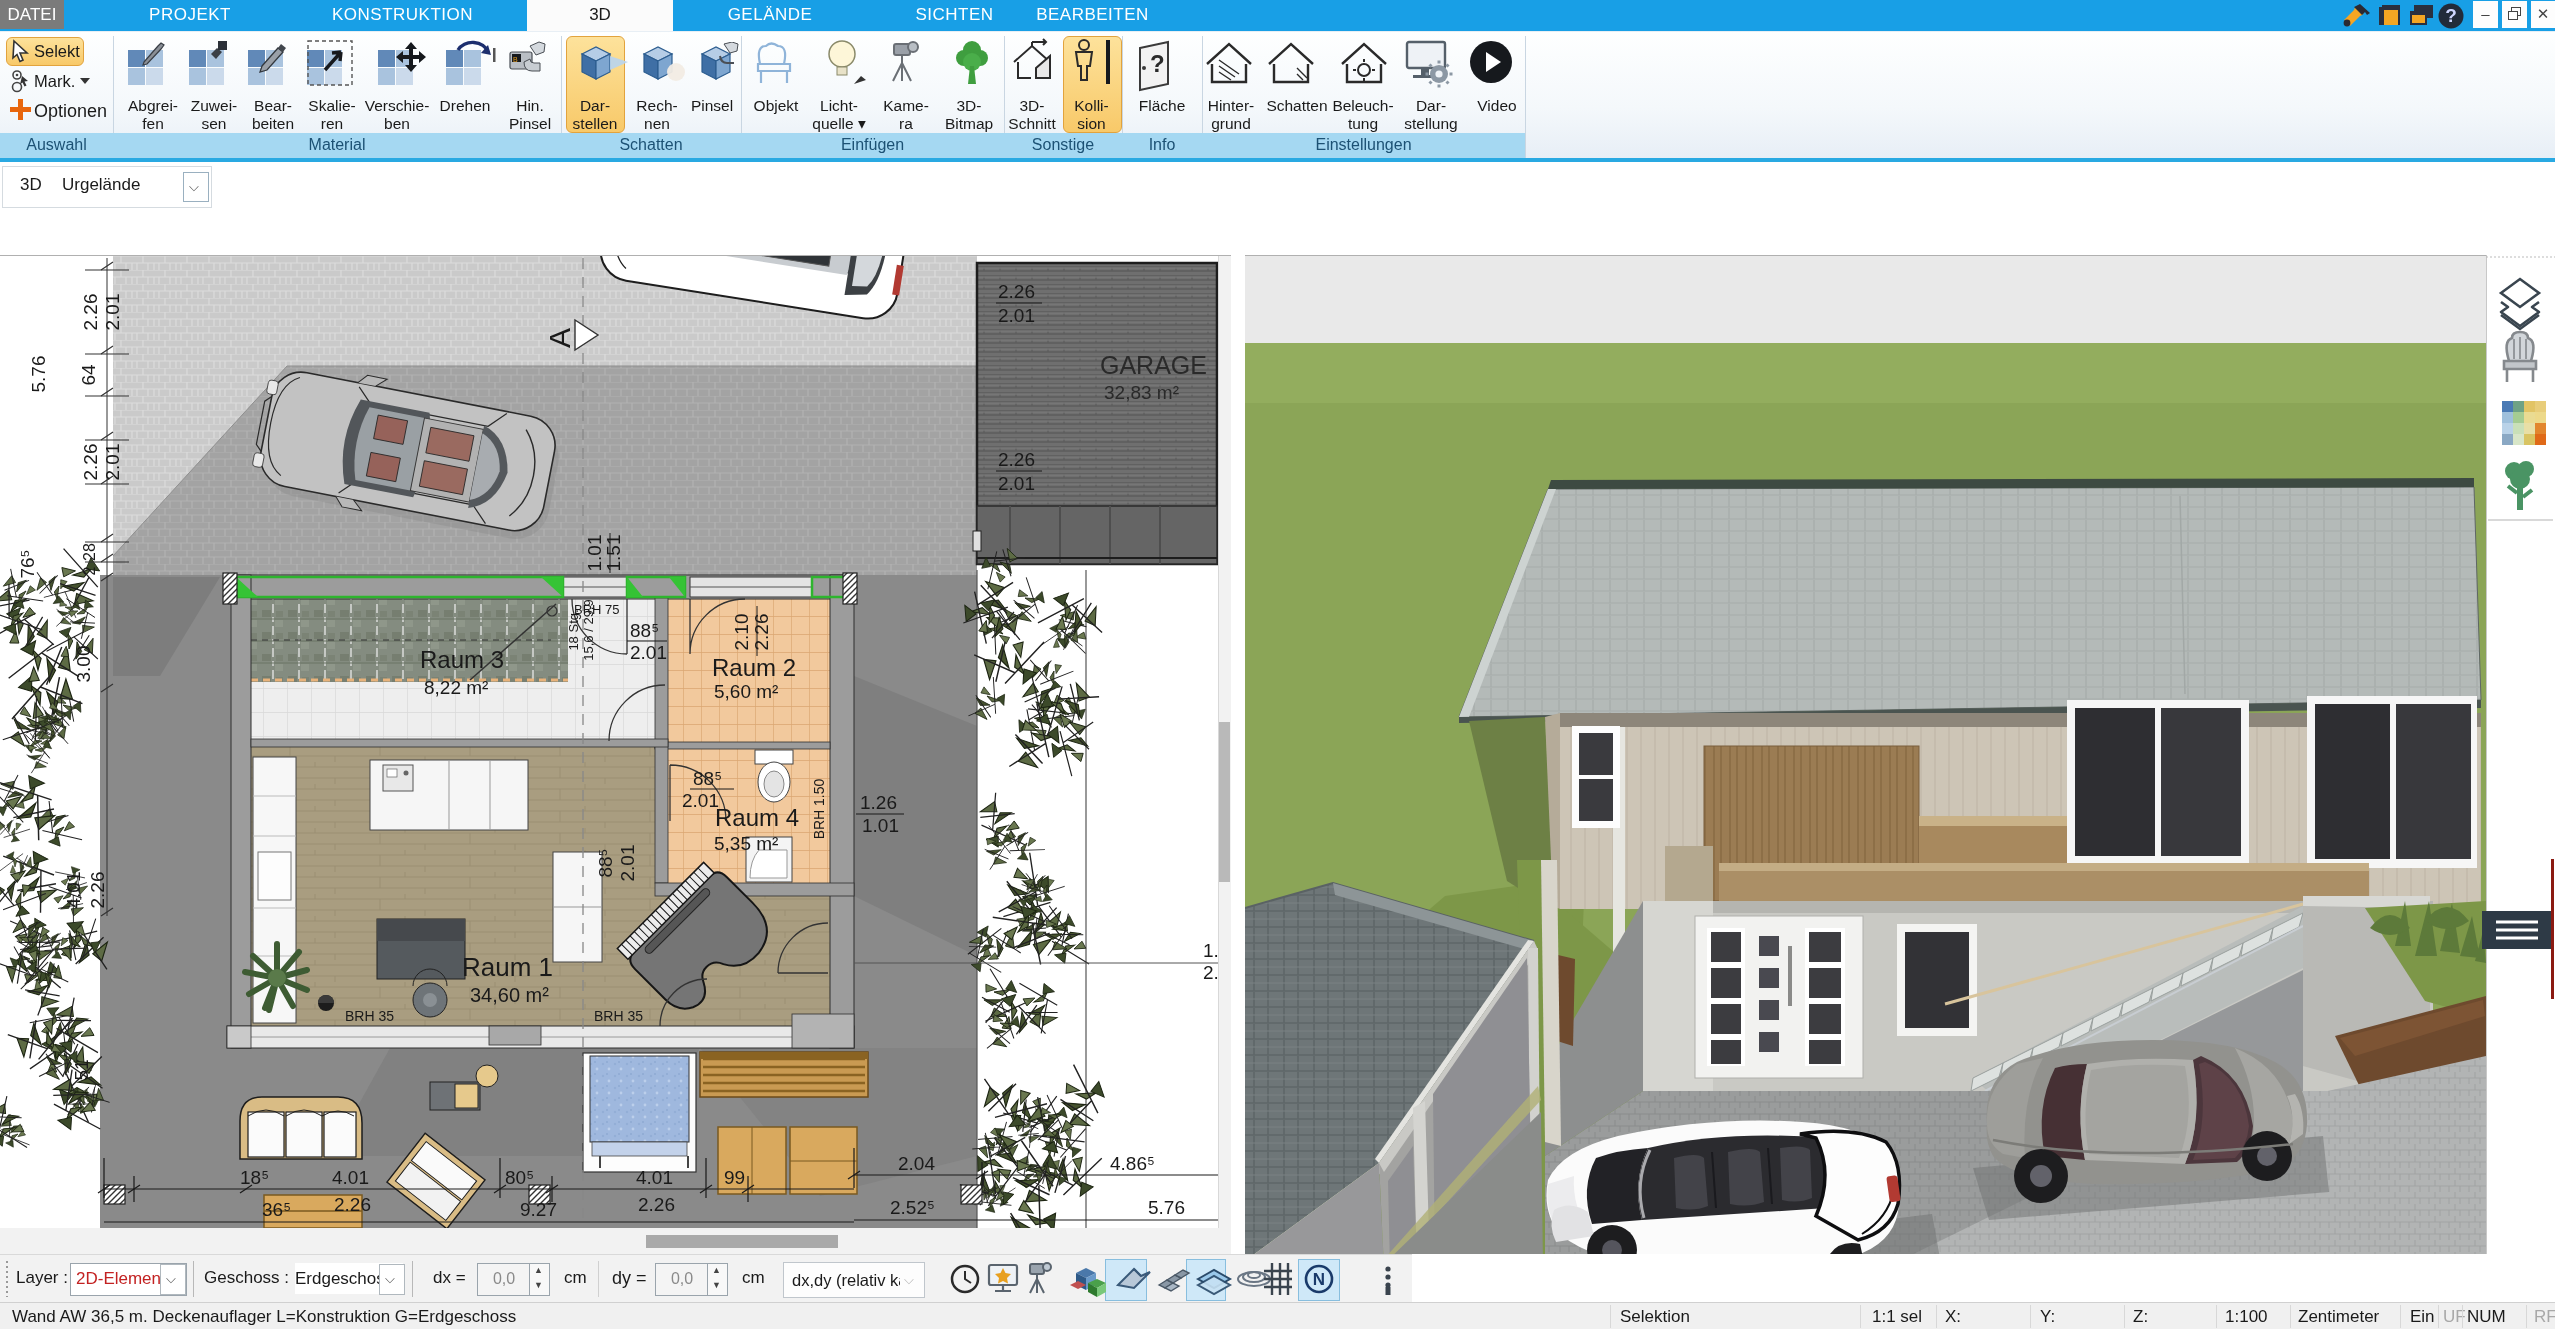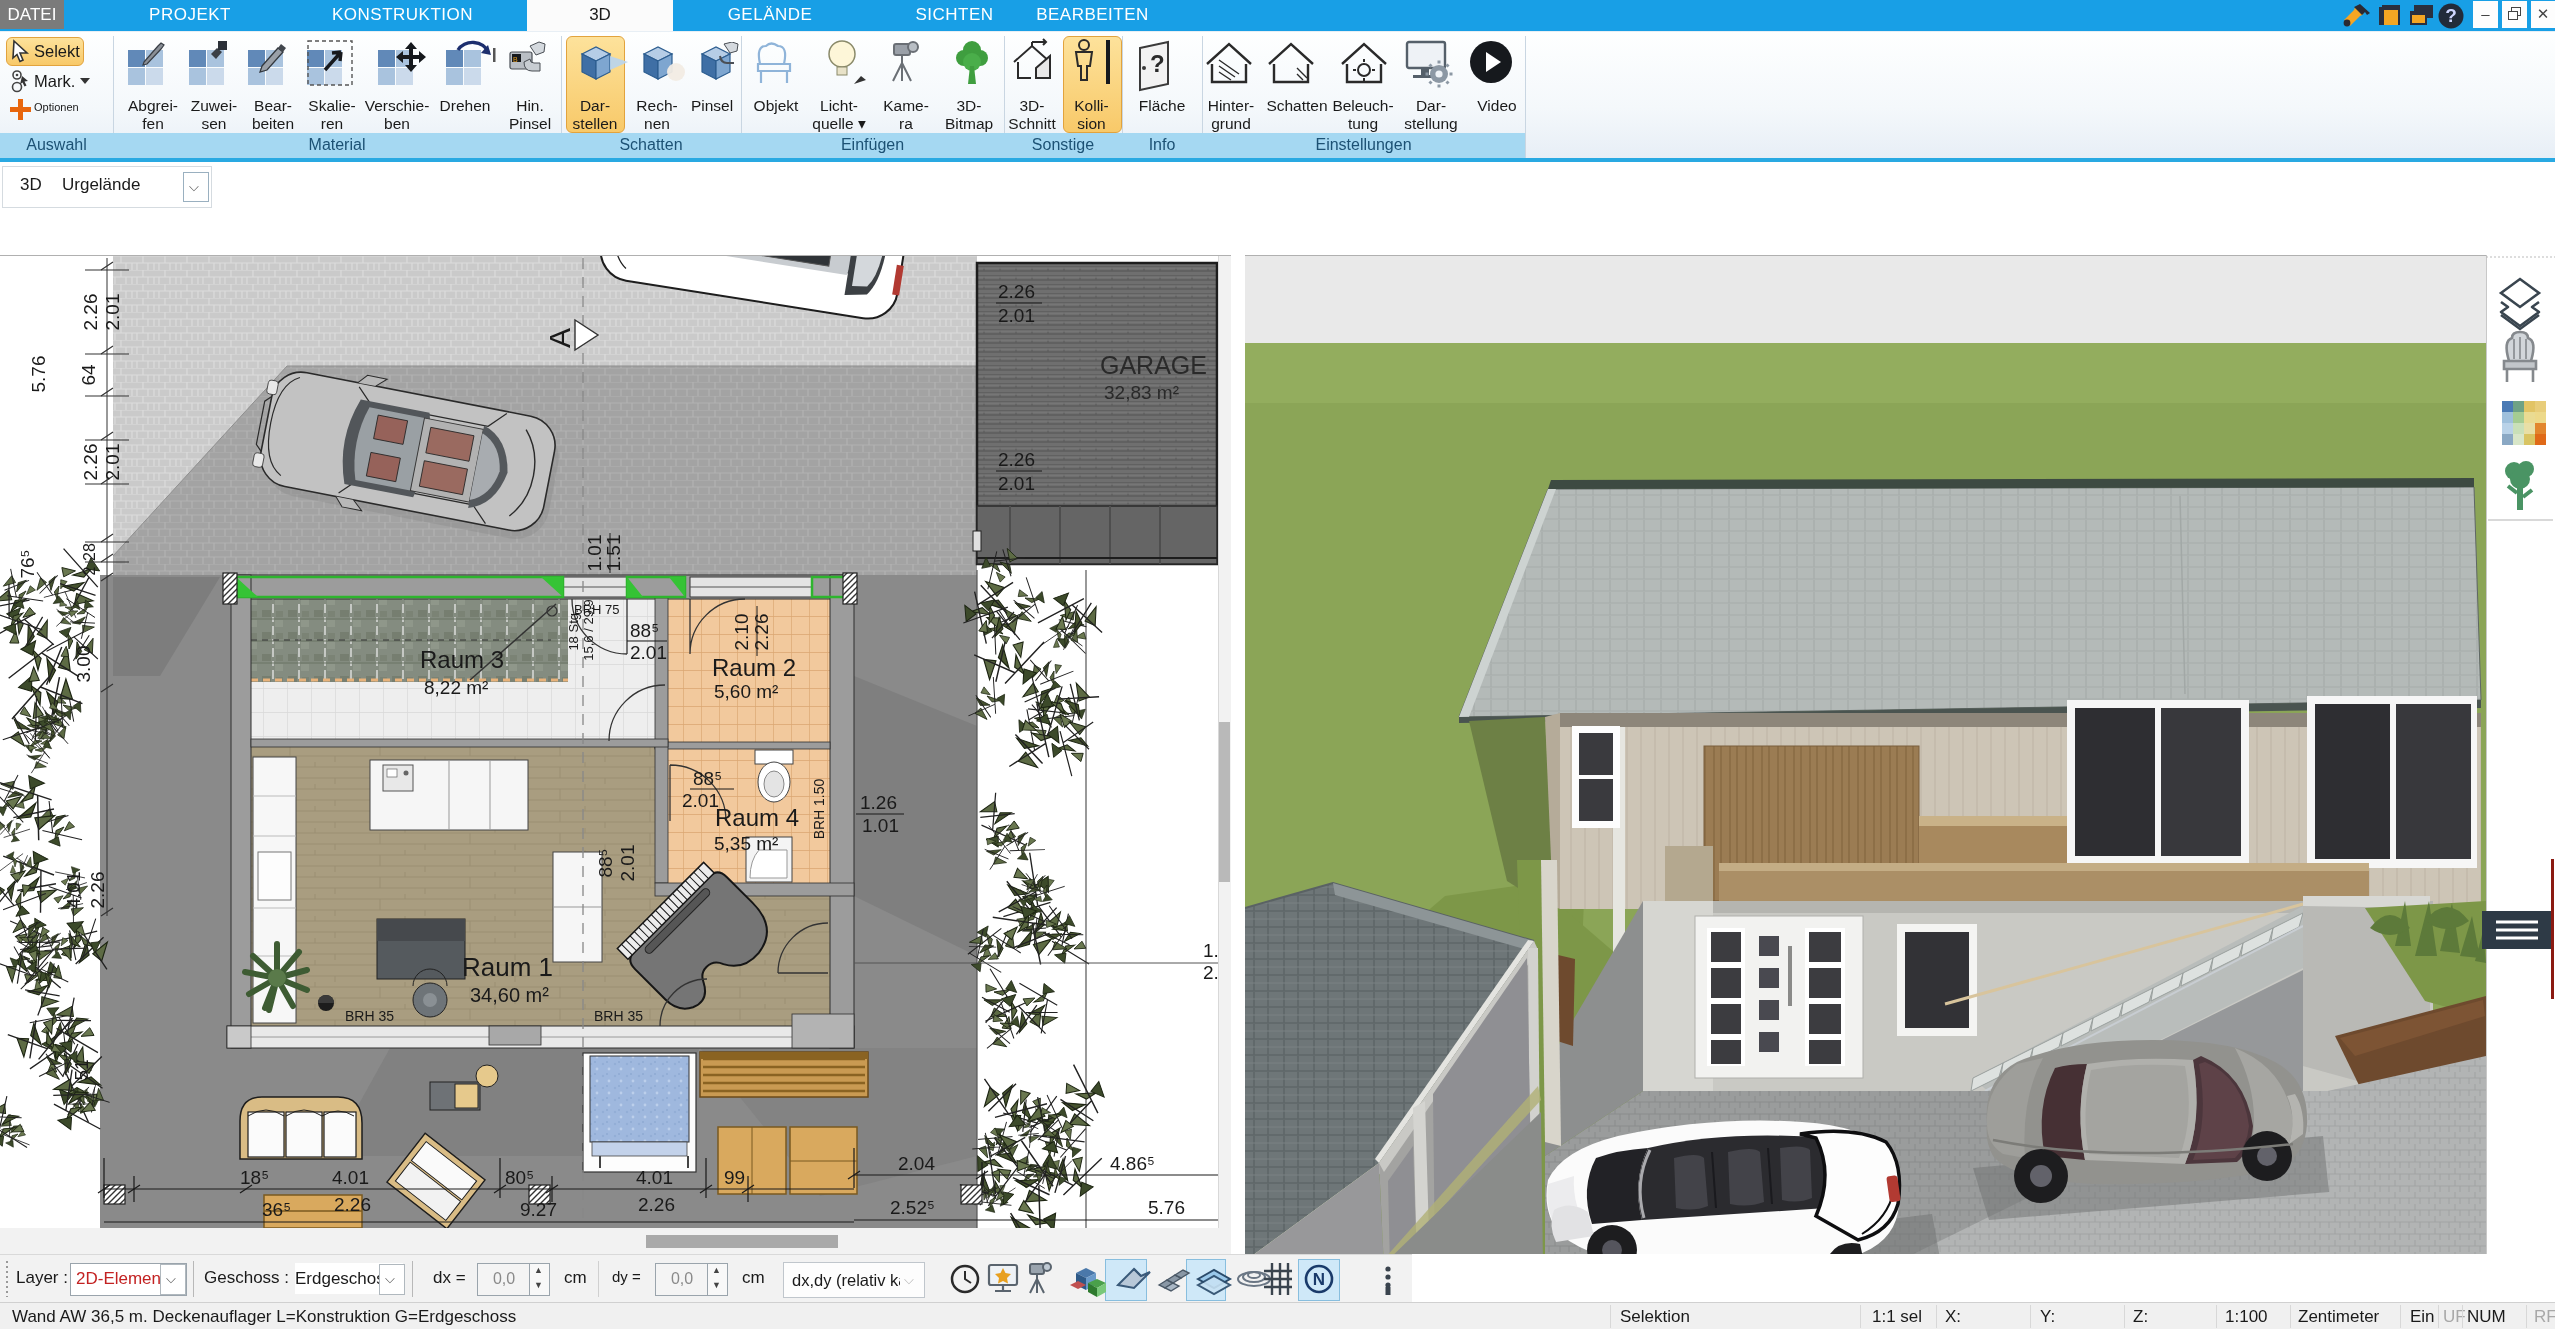--- a/index.html
+++ b/index.html
@@ -113,21 +113,21 @@
             <path d="M11,6 l6,5 -3.5,0.5 2,4 -2,1 -2,-4 -2.5,2 z" fill="#333"></path>
           </svg>
       </div>
       <div class="abs" style="left:34px;top:40px;font-size:16.5px;color:#1a1a1a;">Mark.</div>
       <div class="abs" style="left:80px;top:46px;width:0;height:0;border-left:5px solid transparent;border-right:5px solid transparent;border-top:6px solid #333;"></div>
       <div class="abs" style="left:9px;top:66px;">
         <svg width="23" height="23" viewBox="0 0 23 23">
             <path d="M9,1 h5 v8 h8 v5 h-8 v8 h-5 v-8 h-8 v-5 h8 z" fill="#e8660d"></path>
           </svg>
       </div>
-      <div class="abs" style="left:34px;top:69px;font-size:11px;color:#1a1a1a;">Optionen</div>
+      <div class="abs" style="left:34px;top:69px;font-size:18px;color:#1a1a1a;">Optionen</div>
 
       <svg class="abs" style="left:128px;top:8px;" width="420" height="52" viewBox="0 0 420 52">
         <defs>
           <g id="sq4">
             <rect x="0" y="10" width="17" height="17" fill="#6189b8"></rect>
             <rect x="18" y="10" width="17" height="17" fill="#a9c3de"></rect>
             <rect x="0" y="28" width="17" height="17" fill="#a9c3de"></rect>
             <rect x="18" y="28" width="17" height="17" fill="#cbdaeb"></rect>
           </g>
         </defs>
@@ -1037,21 +1037,21 @@
       <div class="abs" style="left:433px;top:13px;font-size:17px;color:#1a1a1a;">dx =</div>
       <div class="ibox" style="left:477px;top:8px;width:52px;height:31px;background:#f4f4f4;">
           <div style="position:absolute;left:0;top:6px;width:100%;text-align:center;font-size:16px;color:#8a8a8a;">0,0</div>
         </div>
       <div class="ibox" style="left:529px;top:8px;width:19px;height:31px;background:#f8f8f8;">
         <div style="position:absolute;left:4px;top:1px;font-size:9px;color:#444;">▲</div>
         <div style="position:absolute;left:4px;top:16px;font-size:9px;color:#444;">▼</div>
       </div>
       <div class="abs" style="left:564px;top:13px;font-size:17px;color:#1a1a1a;">cm</div>
       <div class="abs" style="left:598px;top:6px;width:1px;height:36px;background:#d0d0d0;"></div>
-      <div class="abs" style="left:612px;top:13px;font-size:15px;color:#1a1a1a;">dy =</div>
+      <div class="abs" style="left:612px;top:13px;font-size:18px;color:#1a1a1a;">dy =</div>
       <div class="ibox" style="left:655px;top:8px;width:52px;height:31px;background:#f4f4f4;">
           <div style="position:absolute;left:0;top:6px;width:100%;text-align:center;font-size:16px;color:#8a8a8a;">0,0</div>
         </div>
       <div class="ibox" style="left:707px;top:8px;width:19px;height:31px;background:#f8f8f8;">
         <div style="position:absolute;left:4px;top:1px;font-size:9px;color:#444;">▲</div>
         <div style="position:absolute;left:4px;top:16px;font-size:9px;color:#444;">▼</div>
       </div>
       <div class="abs" style="left:742px;top:13px;font-size:17px;color:#1a1a1a;">cm</div>
       <div class="ibox" style="left:783px;top:7px;width:140px;height:34px;border-color:#c0c6cc;background:#fdfdfd;">
         <div style="position:absolute;left:8px;top:8px;font-size:16.5px;color:#1a1a1a;width:108px;overflow:hidden;white-space:nowrap;">dx,dy (relativ ka</div>

